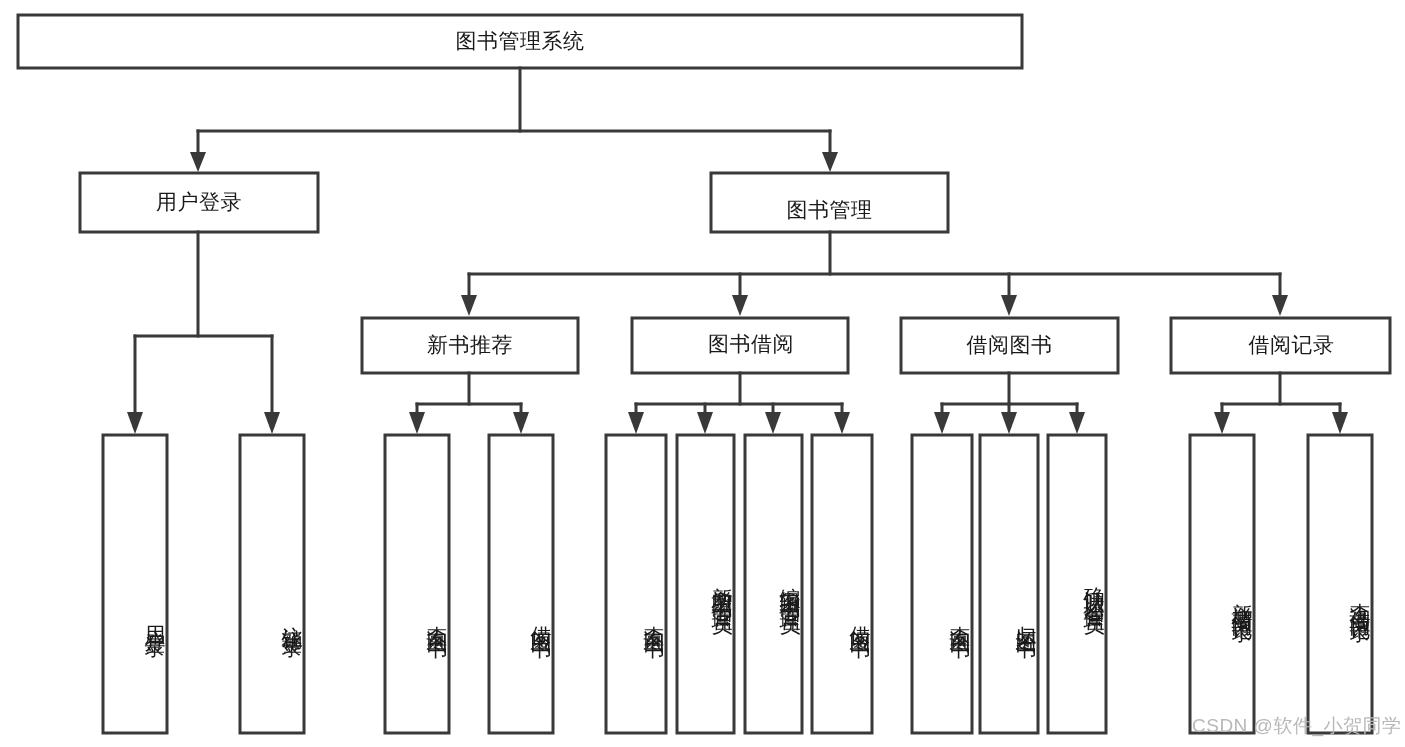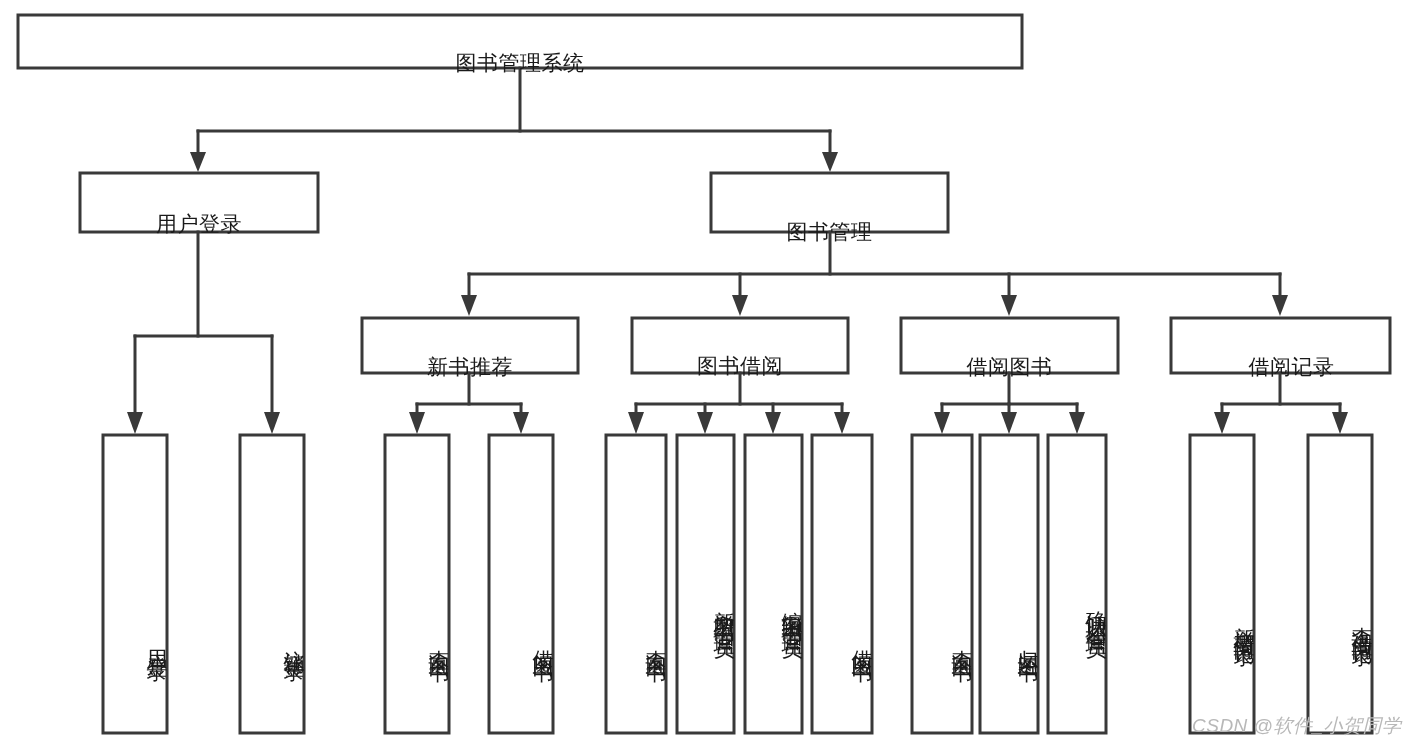--- a/index.html
+++ b/index.html
@@ -40,28 +40,27 @@
   .arrow-head {
     fill: #393939;
     stroke: none;
   }
   .node-label {
     position: absolute;
     display: flex;
     align-items: center;
     justify-content: center;
     color: #1a1a1a;
-    font-family: Liberation Mono, monospace;
+    font-family: Liberation Serif, serif;
     font-size: 21px;
     line-height: 1.18;
     letter-spacing: 0.5px;
     text-align: center;
     pointer-events: none;
     white-space: nowrap;
-    margin-top: 24px;
   }
   .node-label.vertical {
     writing-mode: vertical-rl;
     text-orientation: upright;
     letter-spacing: 4px;
     font-size: 21px;
     align-items: flex-start;
     justify-content: center;
   }
   .watermark {
@@ -172,21 +171,21 @@
     <rect class="node-rect" x="1190" y="435" width="64" height="298"></rect>
     <rect class="node-rect" x="1308" y="435" width="64" height="298"></rect>
   </svg>
 
   <div class="node-label" style="left:18px; top:15px; width:1004px; height:53px;">图书管理系统</div>
 
   <div class="node-label" style="left:80px; top:173px; width:238px; height:59px;">用户登录</div>
   <div class="node-label" style="left:711px; top:173px; width:237px; height:74px;">图书管理</div>
 
   <div class="node-label" style="left:362px; top:318px; width:216px; height:55px;">新书推荐</div>
-  <div class="node-label" style="left:632px; top:318px; width:216px; height:53px;">图书借阅</div>
+  <div class="node-label" style="left:632px; top:318px; width:216px; height:53px;padding-left:11px;">图书借阅</div>
   <div class="node-label" style="left:901px; top:318px; width:217px; height:55px;">借阅图书</div>
   <div class="node-label" style="left:1171px; top:318px; width:241px; height:55px;">借阅记录</div>
 
   <div class="node-label vertical" style="left:103px; top:500px; width:64px; height:233px;">用户登录</div>
   <div class="node-label vertical" style="left:240px; top:500px; width:64px; height:233px;">注销登录</div>
 
   <div class="node-label vertical" style="left:385px; top:500px; width:64px; height:233px;">查询图书</div>
   <div class="node-label vertical" style="left:489px; top:500px; width:64px; height:233px;">借阅图书</div>
 
   <div class="node-label vertical" style="left:606px; top:500px; width:60px; height:233px;">查询图书</div>
@@ -194,15 +193,15 @@
   <div class="node-label vertical" style="left:745px; top:443px; width:57px; height:290px;">编辑图书（管理员）</div>
   <div class="node-label vertical" style="left:812px; top:500px; width:60px; height:233px;">借阅图书</div>
 
   <div class="node-label vertical" style="left:912px; top:500px; width:60px; height:233px;">查询图书</div>
   <div class="node-label vertical" style="left:980px; top:500px; width:58px; height:233px;">归还图书</div>
   <div class="node-label vertical" style="left:1048px; top:443px; width:58px; height:290px;">确认归还（管理员）</div>
 
   <div class="node-label vertical" style="left:1190px; top:463px; width:64px; height:270px;">新增借阅记录</div>
   <div class="node-label vertical" style="left:1308px; top:463px; width:64px; height:270px;">查询借阅记录</div>
 
-  <div class="watermark" style="left:1192px; top:713px;font-style:italic;">CSDN @软件_小贺同学</div>
+  <div class="watermark" style="left:1192px; top:713px;">CSDN @软件_小贺同学</div>
 
 </div>
 
 </body></html>

